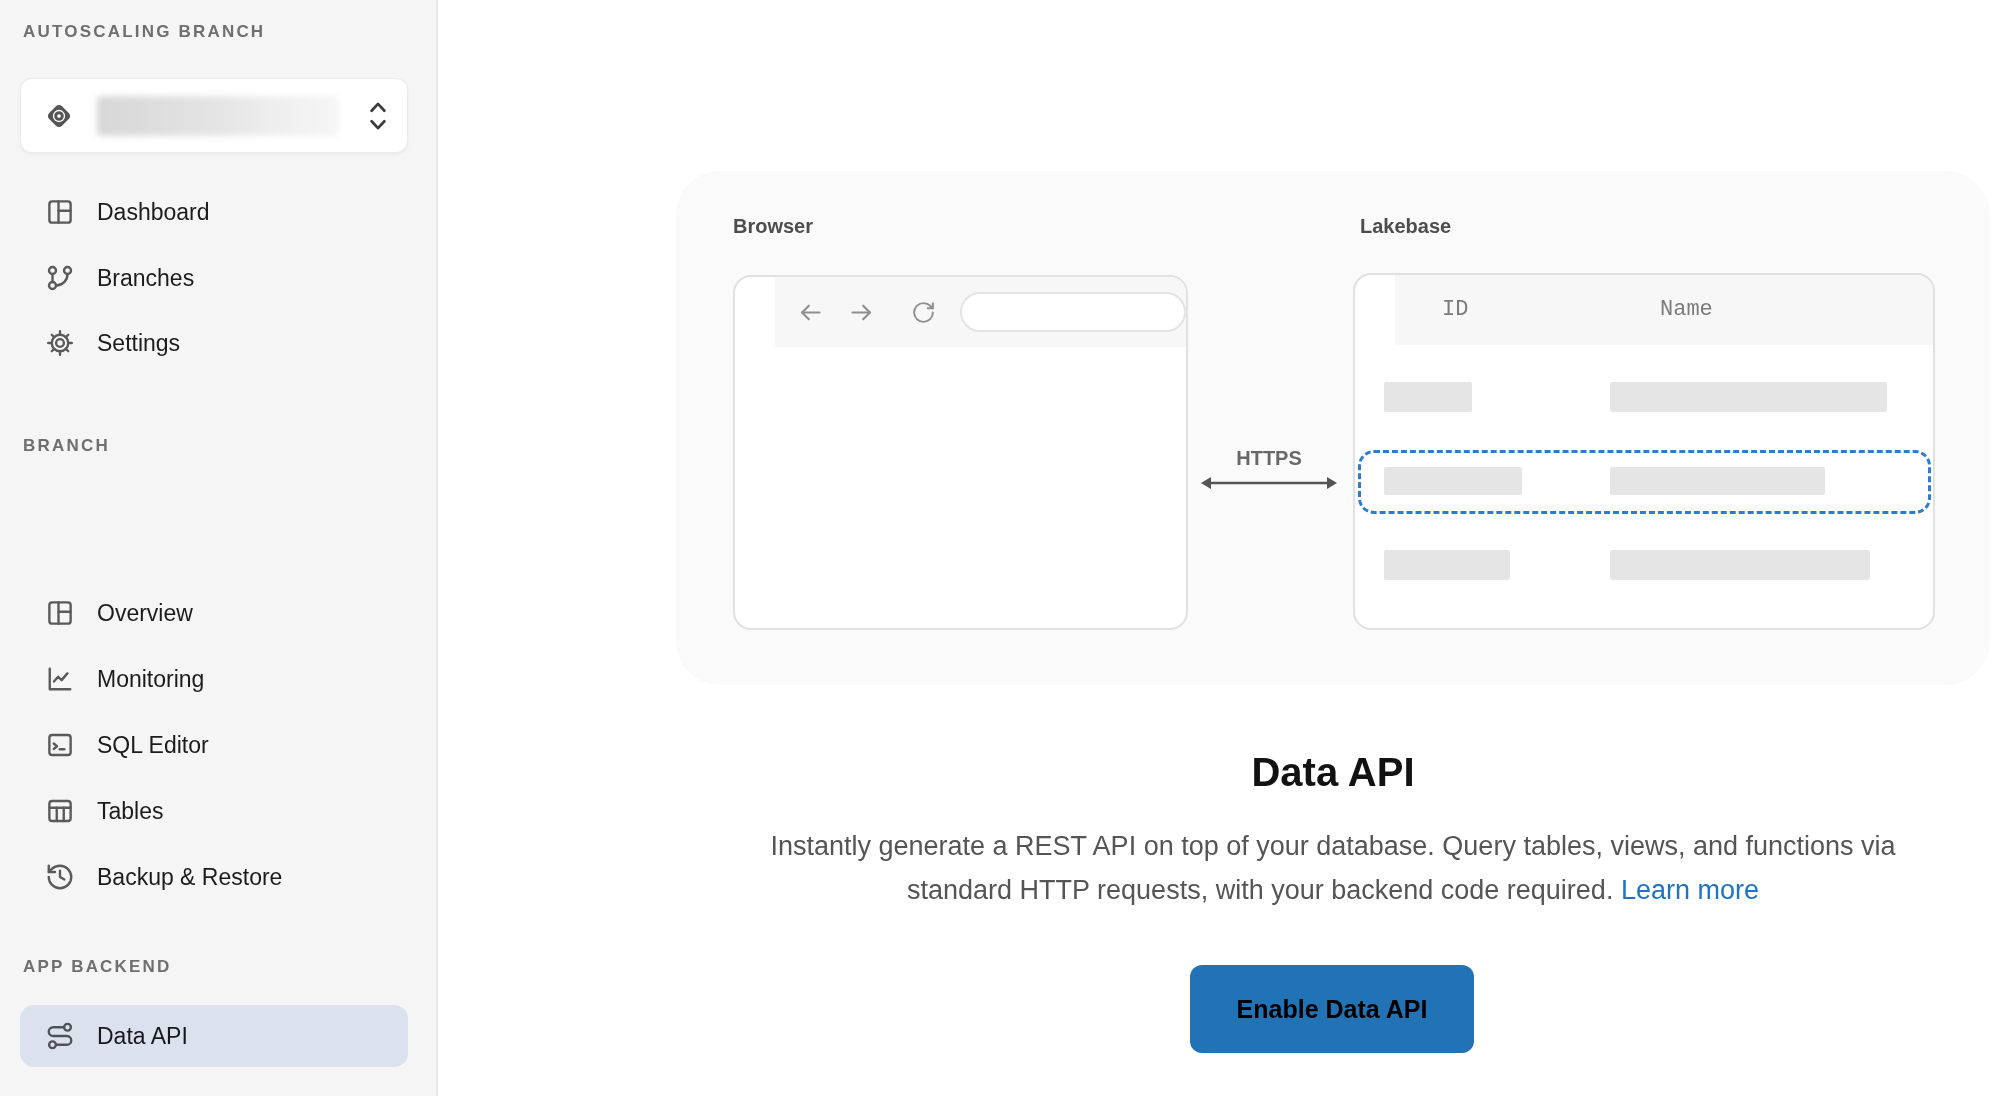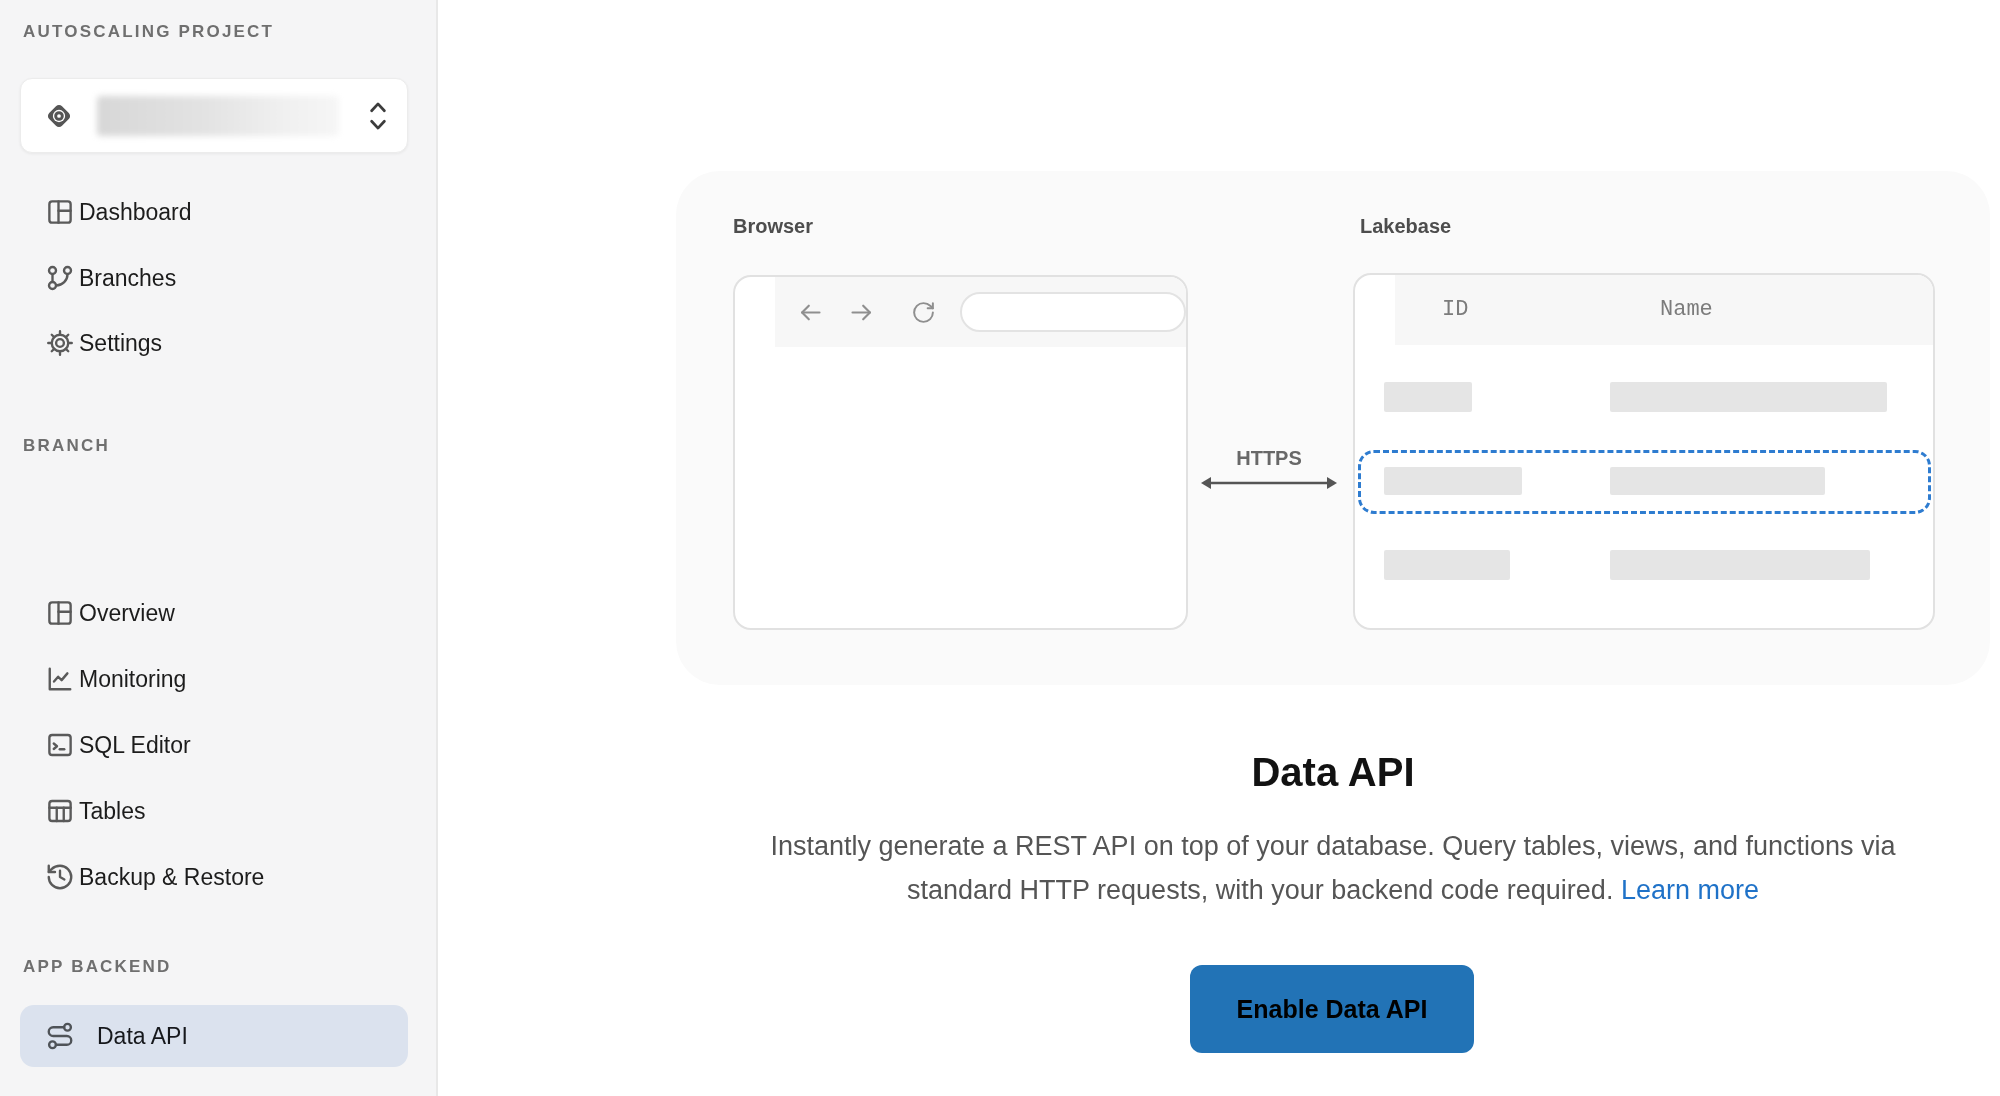--- a/index.html
+++ b/index.html
@@ -18,21 +18,21 @@
               padding:0 16px 0 22px; cursor:pointer; }
   .sel-project { top:78px;  height:75px; }
   .sel-branch  { top:476px; height:76px; }
   .sel-blur { flex:1; height:40px; margin:0 26px 0 22px; border-radius:4px;
               background:linear-gradient(90deg,#d7d7d7 0%,#e3e3e3 45%,#f0f0f0 78%,#f6f6f6 100%);
               filter:blur(3px); }
   .sel-text { flex:1; margin-left:26px; font-size:23px; color:#1c1c1c; }
   .chevrons { flex:none; color:#3c3c3c; }
 
   .nav-item { position:absolute; left:0; width:438px; height:66px; display:flex; align-items:center;
-              gap:4px; padding-left:45px; font-size:23px; color:#1c1c1c; cursor:pointer; }
+              gap:22px; padding-left:45px; font-size:23px; color:#1c1c1c; cursor:pointer; }
   .nav-item .ic { flex:none; color:#5a5a5a; display:flex; }
   .ni-0 { top:179px; } .ni-1 { top:245px; } .ni-2 { top:310px; }
   .nb-0 { top:580px; } .nb-1 { top:646px; } .nb-2 { top:712px; } .nb-3 { top:778px; } .nb-4 { top:844px; }
 
   .nav-pill { position:absolute; left:20px; top:1005px; width:388px; height:62px; border-radius:14px;
               background:var(--selected_bg,#dbe2ee); display:flex; align-items:center; gap:22px;
               padding-left:25px; font-size:23px; color:#16181c; cursor:pointer; }
   .nav-pill .ic { flex:none; color:#4f5358; display:flex; }
 
   
@@ -83,21 +83,21 @@
 
   svg { display:block; }
 </style>
 </head>
 <body>
 
 <div class="screen">
 
   <div class="sidebar">
 
-    <div class="section-label lbl-project">AUTOSCALING PROJECT</div>
+    <div class="section-label lbl-project">AUTOSCALING BRANCH</div>
 
     <div class="selector sel-project">
       <span class="ic">
         <svg width="32" height="32" viewBox="0 0 24 24">
           <rect x="5.2" y="5.2" width="13.6" height="13.6" rx="3.2" transform="rotate(45 12 12)" fill="#555"></rect>
           <circle cx="12" cy="12" r="4.6" fill="#fff"></circle>
           <circle cx="12" cy="12" r="2.5" fill="none" stroke="#555" stroke-width="2.2"></circle>
         </svg>
       </span>
       <span class="sel-blur"></span>

